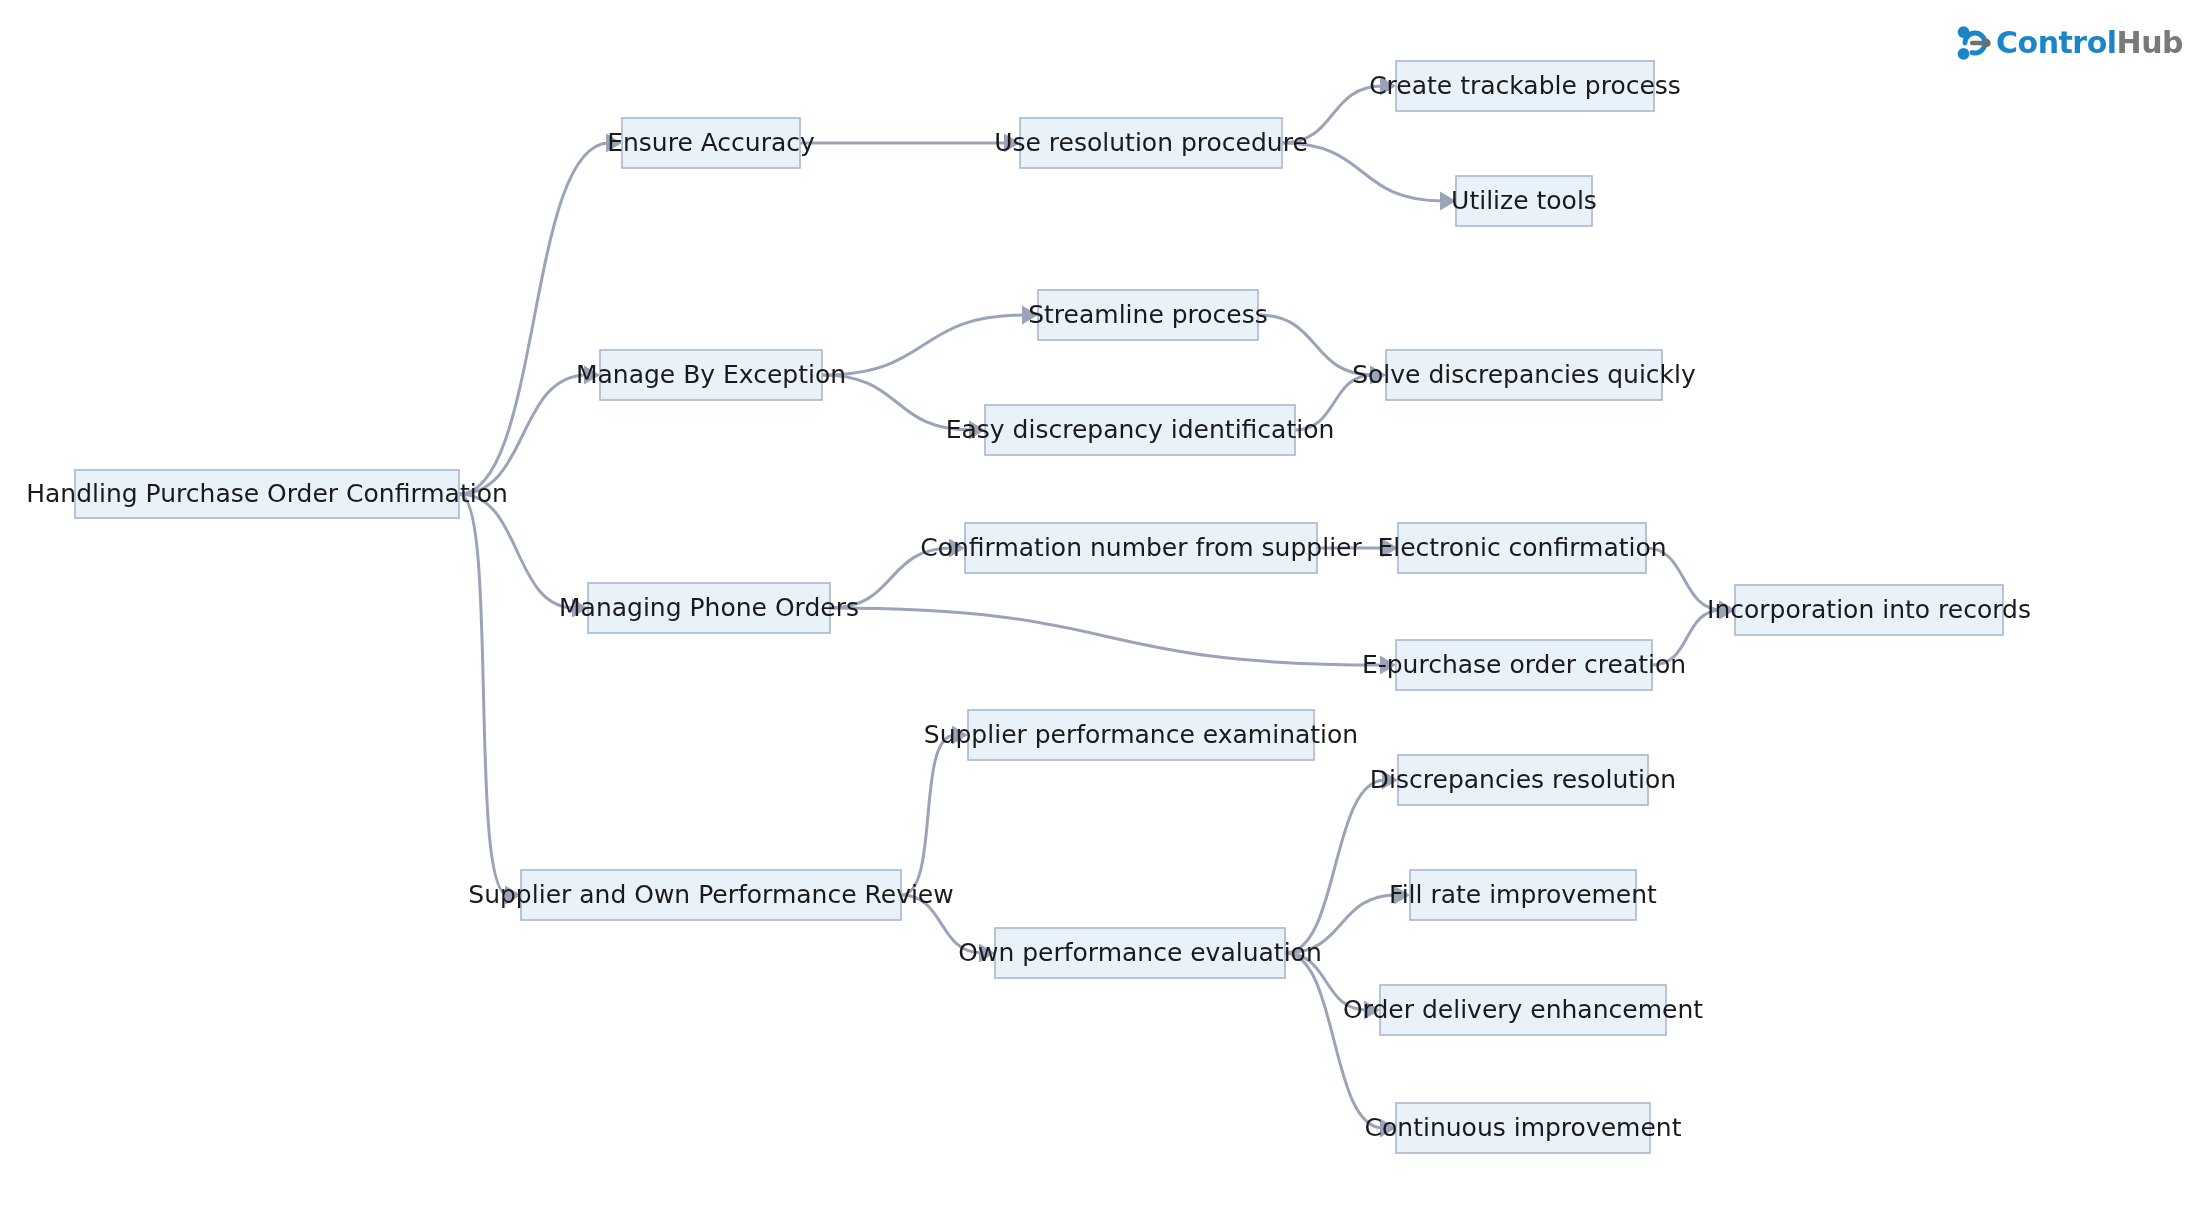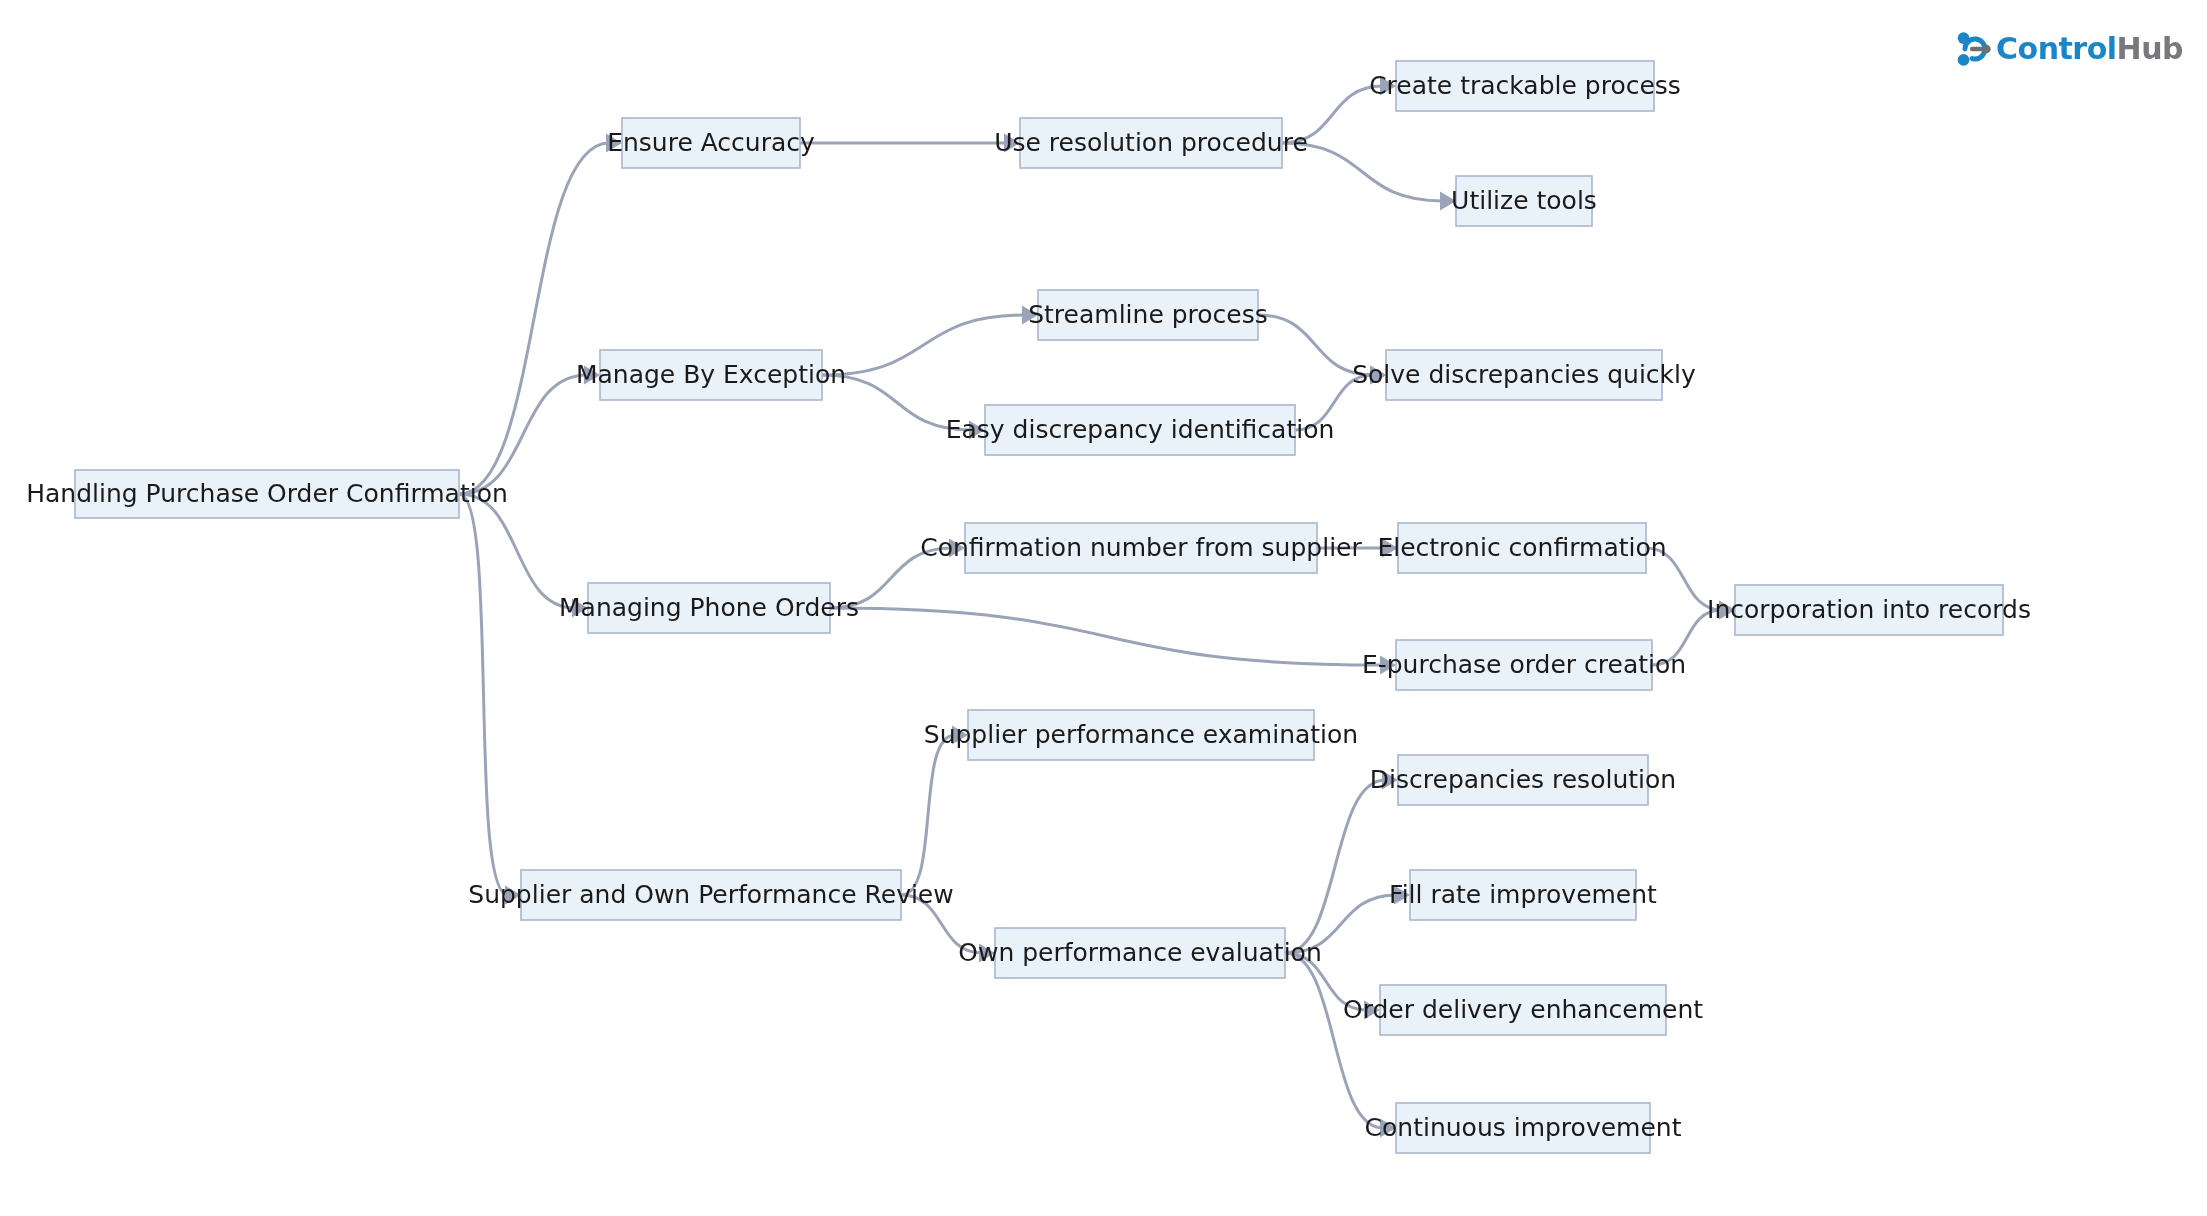--- a/index.html
+++ b/index.html
@@ -39,21 +39,21 @@
     stroke: #9aa3b8;
     stroke-width: 3;
   }
   .edge-head {
     fill: #9aa3b8;
   }
   
   #brand-logo {
     position: absolute;
     right: 24px;
-    top: 28px;
+    top: 22px;
     display: flex;
     align-items: center;
     gap: 3px;
     height: 42px;
   }
   #brand-logo .logo-mark {
     width: 38px;
     height: 38px;
     flex: 0 0 38px;
   }

